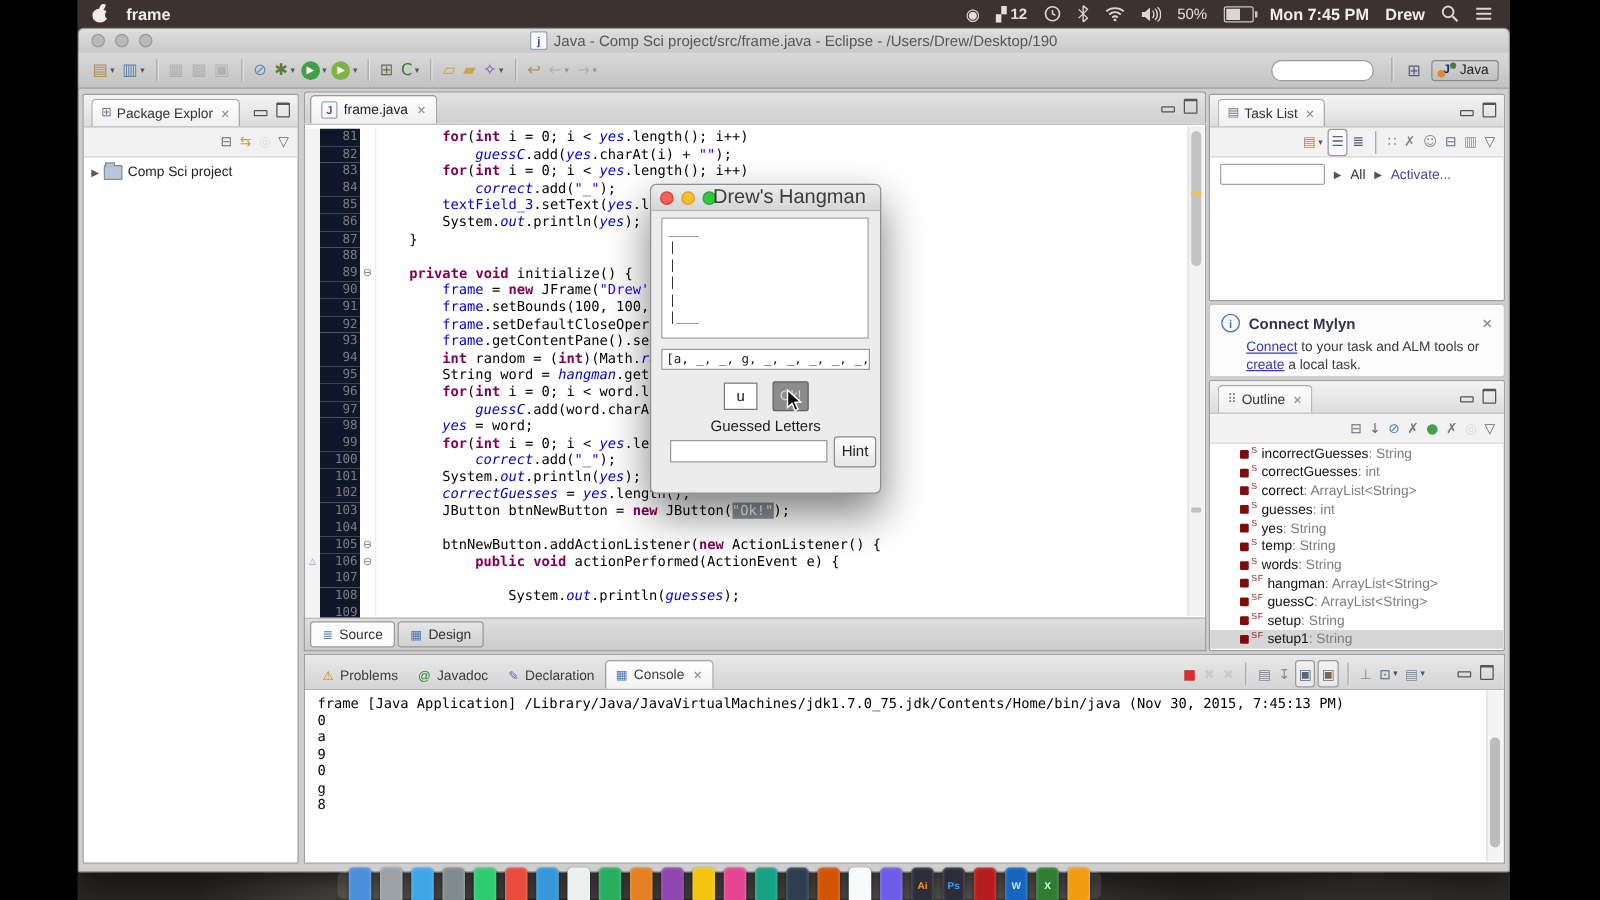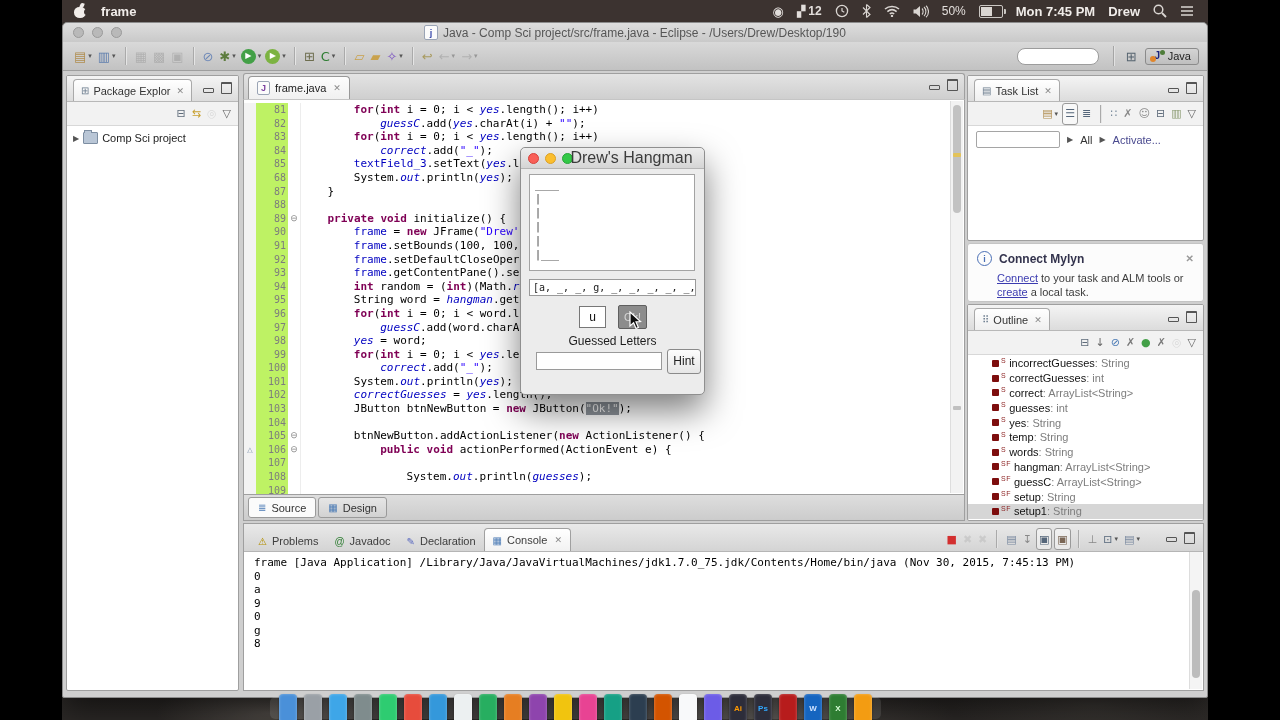--- a/index.html
+++ b/index.html
@@ -80,21 +80,21 @@
   .proj-ico::before{content:"";position:absolute;left:0;top:-3px;width:6px;height:2px;background:#b9c6d6;border:1px solid #7d8ea2;border-bottom:none;}
   
   .etabs{position:absolute;box-sizing:border-box;background:linear-gradient(#e3e3e3,#cfcfcf);
     border:1px solid #9f9f9f;border-bottom:none;border-radius:3px 3px 0 0;display:flex;align-items:flex-end;padding:0 4px;}
   .etab{display:flex;align-items:center;gap:5px;height:22px;background:linear-gradient(#fdfdfd,#f0f0f0);
     border:1px solid #989898;border-bottom:none;border-radius:4px 4px 0 0;padding:0 8px;font-size:11px;color:#222;}
   .editor{position:absolute;background:#fff;border:1px solid #9f9f9f;border-top:1px solid #c5c5c5;box-sizing:border-box;overflow:hidden;}
   .code{position:absolute;left:0;top:3px;right:14px;}
   .cl{display:flex;height:13.6px;align-items:center;}
   .lmark{width:12px;background:#f3f3f3;height:100%;font-size:7px;color:#7a8ea8;text-align:center;line-height:13px;}
-  .ln{width:30px;text-align:right;color:#7d7d7d;font:10px/13.6px "DejaVu Sans Mono",monospace;background:#bef264;padding-right:2px;}
+  .ln{width:30px;text-align:right;color:#7d7d7d;font:10px/13.6px "DejaVu Sans Mono",monospace;background:#0f172a;padding-right:2px;}
   .lfold{width:12px;font-size:9px;color:#8a8a8a;text-align:center;line-height:12px;border-right:1px solid #ededed;height:100%;}
   .ct{white-space:pre;font:11px/13.6px "DejaVu Sans Mono",monospace;color:#000;}
   .tk-kw{color:#7f0055;font-weight:bold;}
   .tk-pl{color:#000;}
   .tk-fld{color:#0000c0;font-style:italic;}
   .tk-fd{color:#0000c0;}
   .tk-str{color:#2a00ff;}
   .tk-sel{color:#fbfbfb;background:#8f959c;}
   .vscroll{position:absolute;right:1px;top:1px;width:12px;bottom:1px;background:#f2f2f2;border-left:1px solid #ddd;}
   .vthumb{position:absolute;left:2px;width:8px;border-radius:4px;background:#c2c2c2;}
@@ -399,21 +399,21 @@
               <span class="ct" style="padding-left: 79.2px;"><span class="tk-fld">correct</span><span class="tk-pl">.add(</span><span class="tk-str">"_"</span><span class="tk-pl">);</span></span>
             </div>
             <div class="cl">
               <span class="lmark"></span>
               <span class="ln">85</span>
               <span class="lfold"></span>
               <span class="ct" style="padding-left: 52.8px;"><span class="tk-fd">textField_3</span><span class="tk-pl">.setText(</span><span class="tk-fld">yes</span><span class="tk-pl">.lengt</span></span>
             </div>
             <div class="cl">
               <span class="lmark"></span>
-              <span class="ln">68</span>
+              <span class="ln">86</span>
               <span class="lfold"></span>
               <span class="ct" style="padding-left: 52.8px;"><span class="tk-pl">System.</span><span class="tk-fld">out</span><span class="tk-pl">.println(</span><span class="tk-fld">yes</span><span class="tk-pl">);</span></span>
             </div>
             <div class="cl">
               <span class="lmark"></span>
               <span class="ln">87</span>
               <span class="lfold"></span>
               <span class="ct" style="padding-left: 26.4px;"><span class="tk-pl">}</span></span>
             </div>
             <div class="cl">

